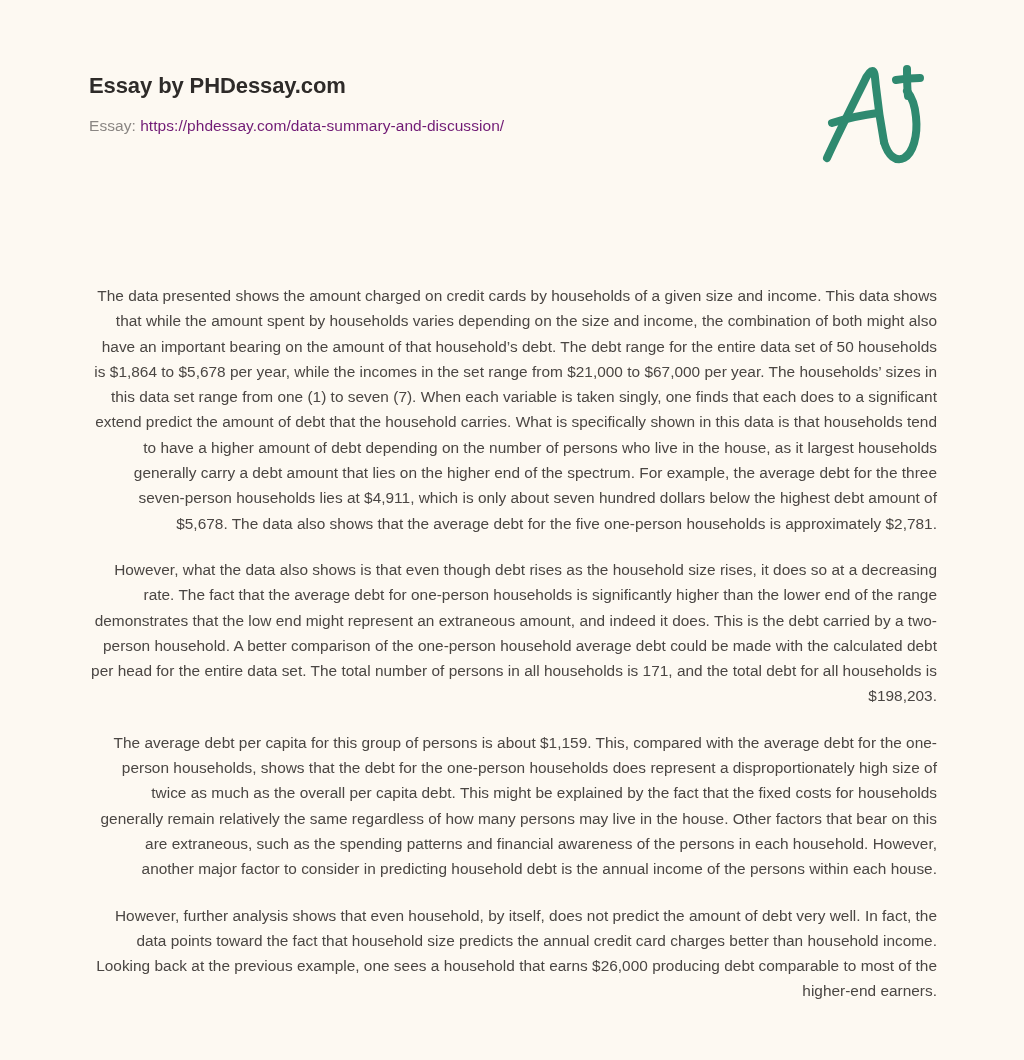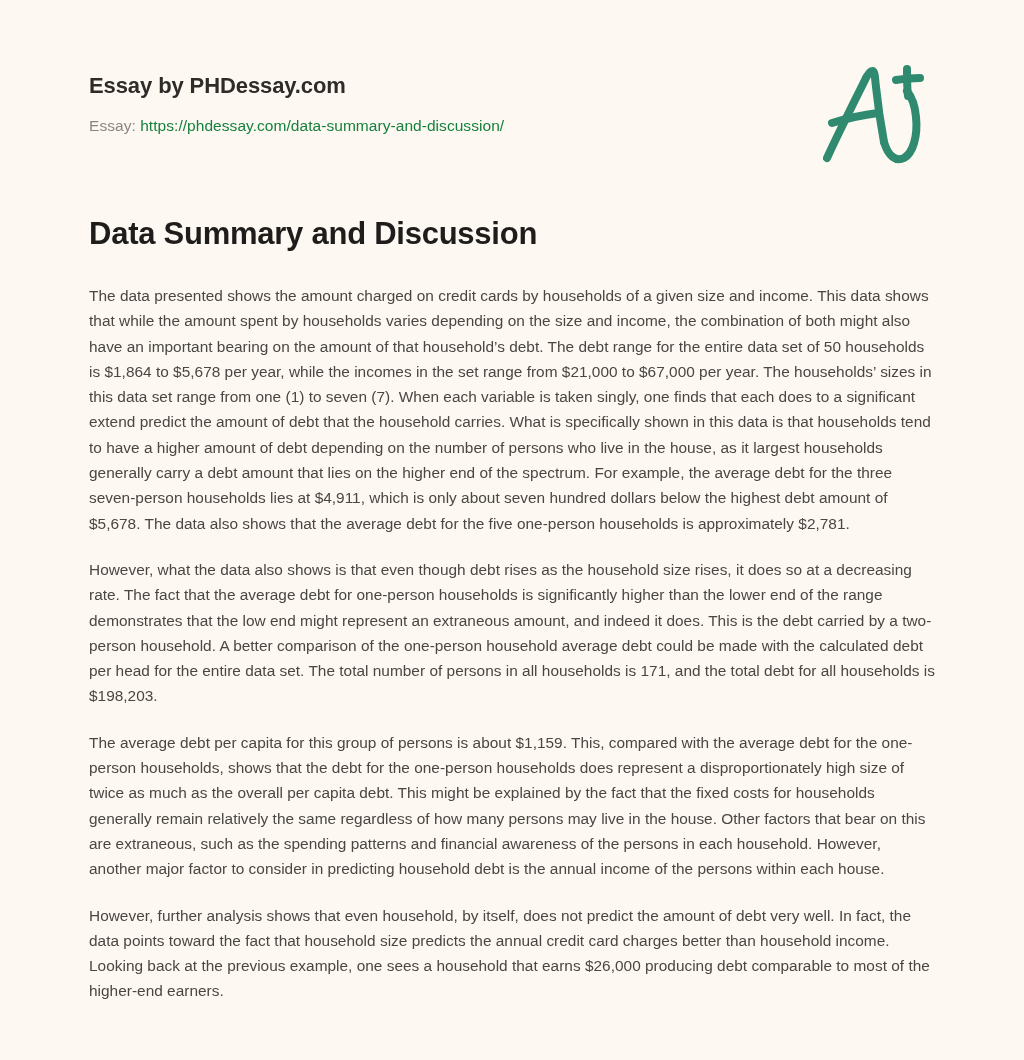--- a/index.html
+++ b/index.html
@@ -38,21 +38,21 @@
     margin: 0;
   }
   .source-line {
     margin: 16px 0 0 0;
     font-size: 15.5px;
     color: #8a8683;
     line-height: 1.3;
     letter-spacing: 0.05px;
   }
   .source-link {
-    color: #15803d;
+    color: #701a75;
     text-decoration: none;
   }
 
   
   .logo {
     position: absolute;
     left: 812px;
     top: 58px;
     width: 118px;
     height: 112px;
@@ -82,21 +82,21 @@
     left: 89px;
     top: 283px;
     width: 848px;
   }
   .article p {
     margin: 0 0 21px 0;
     font-size: 15.4px;
     line-height: 25.3px;
     color: #4a4643;
     letter-spacing: 0.02px;
-    text-align: left;
+    text-align: right;
   }
   .article p:last-child {
     margin-bottom: 0;
   }
 </style>
 </head>
 <body>
 
 <div class="page">
 
@@ -110,21 +110,20 @@
       <g fill="none" stroke="#2f8a70" stroke-linecap="round" stroke-linejoin="round">
         <path d="M15 100 C 26 76, 40 48, 52 24 C 55 17, 58 12, 61 13 C 63 14, 63 21, 64 29 C 66 48, 69 68, 72 84" stroke-width="8"></path>
         <path d="M20 65 C 33 61, 50 57, 66 55" stroke-width="8"></path>
         <path d="M72 84 C 76 98, 84 104, 92 100 C 101 95, 106 78, 104 59 C 103 47, 99 38, 95 33" stroke-width="8"></path>
         <path d="M84 22 C 91 21, 101 20, 108 20" stroke-width="8"></path>
         <path d="M95 11 C 95 19, 95 30, 96 38" stroke-width="8"></path>
       </g>
     </svg>
   </div>
 
-  <h1 class="doc-title">Data Summary and Discussion</h1>
 
   <div class="article">
     <p>The data presented shows the amount charged on credit cards by households of a given size and income. This data shows that while the amount spent by households varies depending on the size and income, the combination of both might also have an important bearing on the amount of that household’s debt. The debt range for the entire data set of 50 households is $1,864 to $5,678 per year, while the incomes in the set range from $21,000 to $67,000 per year. The households’ sizes in this data set range from one (1) to seven (7). When each variable is taken singly, one finds that each does to a significant extend predict the amount of debt that the household carries. What is specifically shown in this data is that households tend to have a higher amount of debt depending on the number of persons who live in the house, as it largest households generally carry a debt amount that lies on the higher end of the spectrum. For example, the average debt for the three seven-person households lies at $4,911, which is only about seven hundred dollars below the highest debt amount of $5,678. The data also shows that the average debt for the five one-person households is approximately $2,781.</p>
     <p>However, what the data also shows is that even though debt rises as the household size rises, it does so at a decreasing rate. The fact that the average debt for one-person households is significantly higher than the lower end of the range demonstrates that the low end might represent an extraneous amount, and indeed it does. This is the debt carried by a two-person household. A better comparison of the one-person household average debt could be made with the calculated debt per head for the entire data set. The total number of persons in all households is 171, and the total debt for all households is $198,203.</p>
     <p>The average debt per capita for this group of persons is about $1,159. This, compared with the average debt for the one-person households, shows that the debt for the one-person households does represent a disproportionately high size of twice as much as the overall per capita debt. This might be explained by the fact that the fixed costs for households generally remain relatively the same regardless of how many persons may live in the house. Other factors that bear on this are extraneous, such as the spending patterns and financial awareness of the persons in each household. However, another major factor to consider in predicting household debt is the annual income of the persons within each house.</p>
     <p>However, further analysis shows that even household, by itself, does not predict the amount of debt very well. In fact, the data points toward the fact that household size predicts the annual credit card charges better than household income. Looking back at the previous example, one sees a household that earns $26,000 producing debt comparable to most of the higher-end earners.</p>
   </div>
 
 </div>
 

